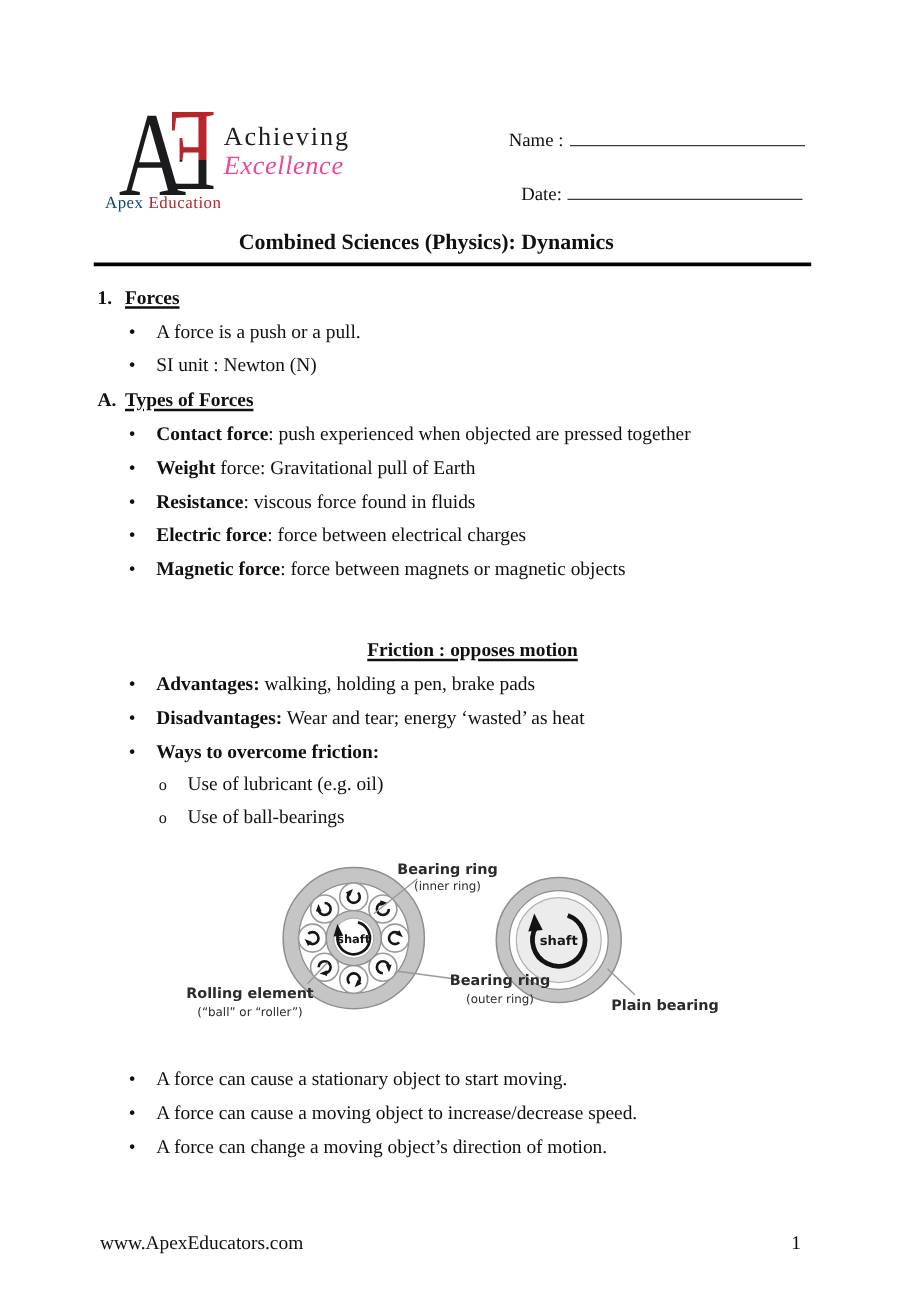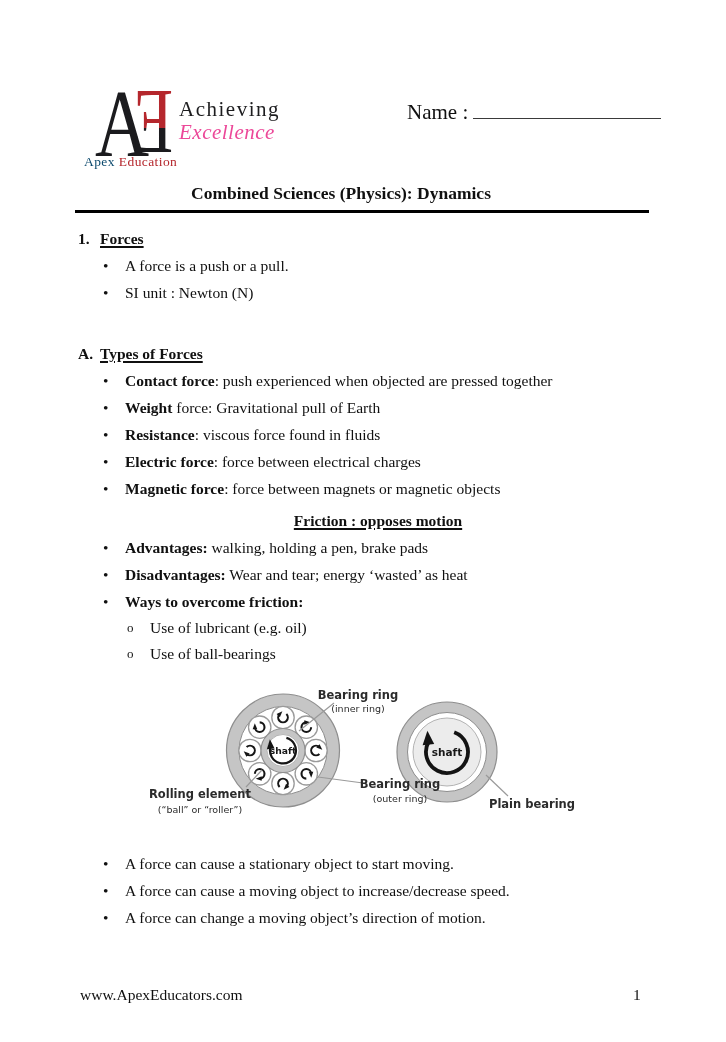--- a/index.html
+++ b/index.html
@@ -14,21 +14,21 @@
   .logo-e span{position:absolute;left:0;top:0;font-size:94px;line-height:80px;width:58px;text-align:left;}
   .logo-e .e-red{color:#b5272d;clip-path:inset(0 0 40% 0);}
   .logo-e .e-black{color:#1b1b1e;clip-path:inset(60% 0 0 0);}
   .tag1{position:absolute;left:179px;top:97px;font-size:21px;letter-spacing:1.5px;color:#1d1d1f;}
   .tag2{position:absolute;left:179px;top:120px;font-size:21px;font-style:italic;letter-spacing:.5px;color:#ec4899;}
   .org{position:absolute;left:84px;top:154px;font-size:13.5px;letter-spacing:.4px;}
   .org1{color:#0c4a6e;margin-top:28px;}
   .org2{color:#b5272d;margin-left:4px;}
 
   
-  .field{position:absolute;font-size:21px;line-height:19px;white-space:nowrap;text-align:right;}
+  .field{position:absolute;font-size:15px;line-height:19px;white-space:nowrap;text-align:right;}
   .field-name{left:407px;top:103px;}
   .field-date{left:417px;top:146px;}
   .blank{display:inline-block;width:188px;height:13px;border-bottom:1.3px solid #3a3a3a;margin-left:5px;}
 
   
   .title{position:absolute;left:0;top:183px;width:682px;margin:0;text-align:center;
          font-size:17.5px;font-weight:bold;}
   .rule{position:absolute;left:75px;top:210px;width:574px;height:3px;background:#000;}
 
   
@@ -66,33 +66,34 @@
     <span class="logo-e">
       <span class="e-red">E</span>
       <span class="e-black">E</span>
     </span>
     <span class="tag1">Achieving</span>
     <span class="tag2">Excellence</span>
     <span class="org"><span class="org1">Apex</span><span class="org2">Education</span></span>
   </div>
 
   <div class="field field-name"><span>Name :</span><span class="blank"></span></div>
+  <div class="field field-date"><span>Date:</span><span class="blank"></span></div>
 
   <h1 class="title">Combined Sciences (Physics): Dynamics</h1>
   <div class="rule"></div>
 
   <section class="sec" style="top:229px">
     <div class="shead"><span class="snum">1.</span><span class="sname">Forces</span></div>
     <ul>
       <li><span class="mk">•</span><span class="bb"></span><span>A force is a push or a pull.</span></li>
       <li><span class="mk">•</span><span class="bb"></span><span>SI unit : Newton (N)</span></li>
     </ul>
   </section>
 
-  <section class="sec" style="top:344px">
+  <section class="sec" style="top:311px">
     <div class="shead"><span class="snum">A.</span><span class="sname">Types of Forces</span></div>
     <ul>
       <li><span class="mk">•</span><span class="bb">Contact force</span><span>: push experienced when objected are pressed together</span></li>
       <li><span class="mk">•</span><span class="bb">Weight</span><span> force: Gravitational pull of Earth</span></li>
       <li><span class="mk">•</span><span class="bb">Resistance</span><span>: viscous force found in fluids</span></li>
       <li><span class="mk">•</span><span class="bb">Electric force</span><span>: force between electrical charges</span></li>
       <li><span class="mk">•</span><span class="bb">Magnetic force</span><span>: force between magnets or magnetic objects</span></li>
     </ul>
   </section>
 

